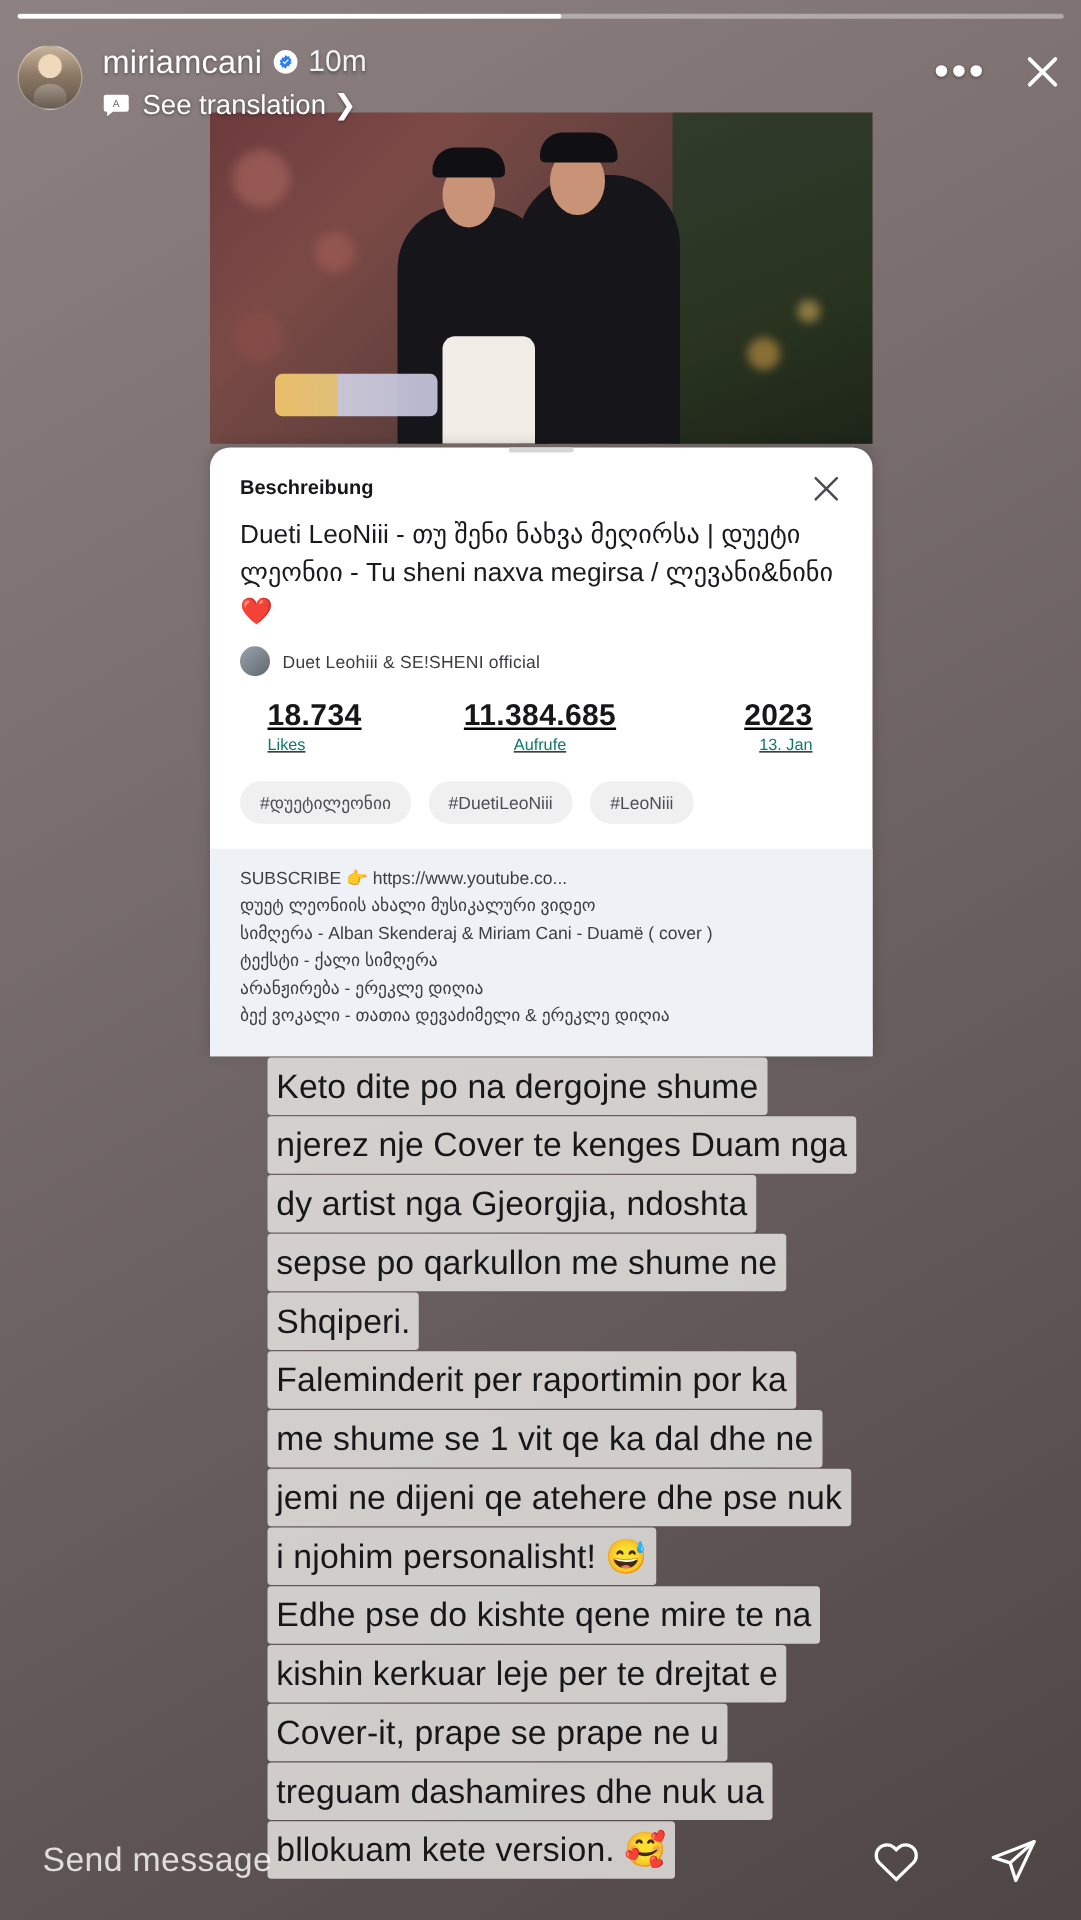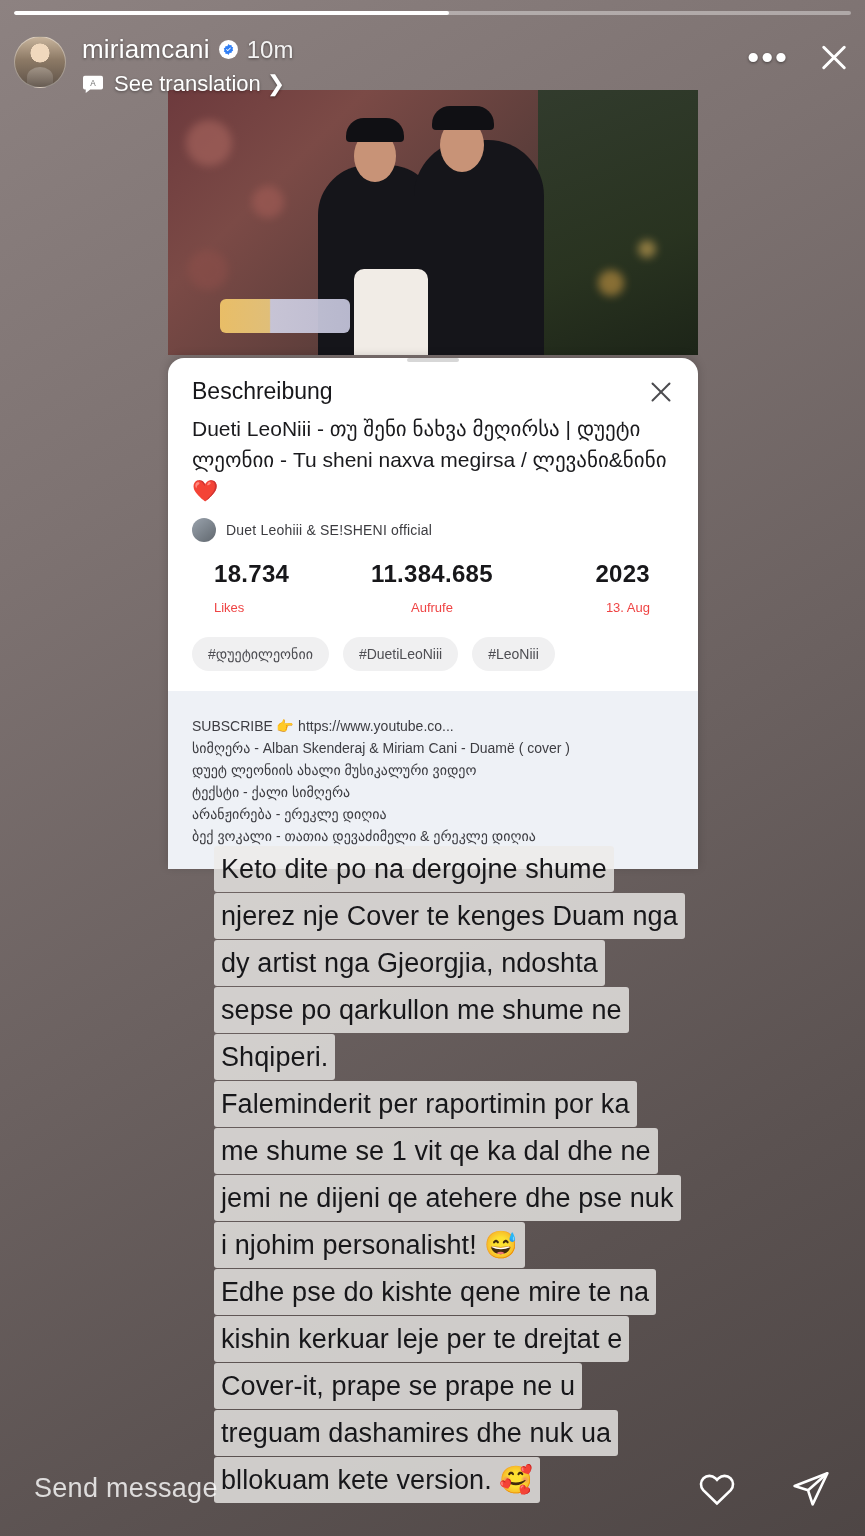--- a/index.html
+++ b/index.html
@@ -239,22 +239,22 @@
     background: #d7d7d7;
     border-radius: 3px;
     margin: 9px auto 0 auto;
   }
   .sheet-head {
     display: flex;
     align-items: center;
     padding: 16px 24px 6px 24px;
   }
   .sheet-title {
-    font-size: 23px;
-    font-weight: 400;
+    font-size: 16px;
+    font-weight: 700;
     color: #17171a;
     text-align: center;
   }
   .sheet-close {
     margin-left: auto;
     width: 26px; height: 26px;
     position: relative;
   }
   .sheet-close::before, .sheet-close::after {
     content:"";
@@ -293,53 +293,54 @@
     letter-spacing: .2px;
   }
 
   .stats {
     display: flex;
     padding: 18px 24px 0 24px;
   }
   .stat {
     flex: 1;
     text-align: center;
+    text-decoration: underline;
   }
   .stat:first-child { text-align: left; padding-left: 22px; }
   .stat:last-child  { text-align: right; padding-right: 24px; }
   .stat-value {
     font-size: 24px;
     font-weight: 700;
     color: #17171a;
     letter-spacing: .3px;
   }
   .stat-label {
     font-size: 13px;
-    color: #ef4444;
-    margin-top: 12px;
+    color: #0f766e;
+    margin-top: 1px;
   }
 
   .chips {
     display: flex;
     gap: 14px;
     padding: 22px 24px 0 24px;
   }
   .chip {
     background: #f0f0f1;
     border-radius: 18px;
     padding: 9px 16px;
     font-size: 14px;
     color: #4e4e53;
     white-space: nowrap;
   }
 
   .desc-box {
     margin: 20px 0 0 0;
     background: #eef1f6;
-    padding: 24px 24px 16px 24px;
+    padding: 12px 24px 16px 24px;
     font-size: 14px;
     line-height: 22px;
     color: #3d3d42;
   }
   .desc-line { white-space: nowrap; overflow: hidden; text-overflow: clip; }
   .desc-mask {
     position: absolute;
     left: 0; right: 0; bottom: 0; height: 26px;
     background: linear-gradient(180deg, rgba(238,241,246,0), rgba(238,241,246,1) 80%);
   }
@@ -471,34 +472,34 @@
         <div class="stat">
           <div class="stat-value">18.734</div>
           <div class="stat-label">Likes</div>
         </div>
         <div class="stat">
           <div class="stat-value">11.384.685</div>
           <div class="stat-label">Aufrufe</div>
         </div>
         <div class="stat">
           <div class="stat-value">2023</div>
-          <div class="stat-label">13. Aug</div>
+          <div class="stat-label">13. Jan</div>
         </div>
       </div>
 
       <div class="chips">
         <span class="chip">#დუეტილეონიი</span>
         <span class="chip">#DuetiLeoNiii</span>
         <span class="chip">#LeoNiii</span>
       </div>
 
       <div class="desc-box">
         <div class="desc-line">SUBSCRIBE 👉 https://www.youtube.co...</div>
+        <div class="desc-line">დუეტ ლეონიის ახალი მუსიკალური ვიდეო</div>
         <div class="desc-line">სიმღერა - Alban Skenderaj &amp; Miriam Cani - Duamë  ( cover )</div>
-        <div class="desc-line">დუეტ ლეონიის ახალი მუსიკალური ვიდეო</div>
         <div class="desc-line">ტექსტი - ქალი სიმღერა</div>
         <div class="desc-line">არანჟირება - ერეკლე დიღია</div>
         <div class="desc-line">ბექ ვოკალი - თათია დევაძიმელი &amp; ერეკლე დიღია</div>
         <div class="desc-mask"></div>
       </div>
     </div>
   </div>
 
   <div class="caption">
     <span class="cap-line">Keto dite po na dergojne shume</span>

